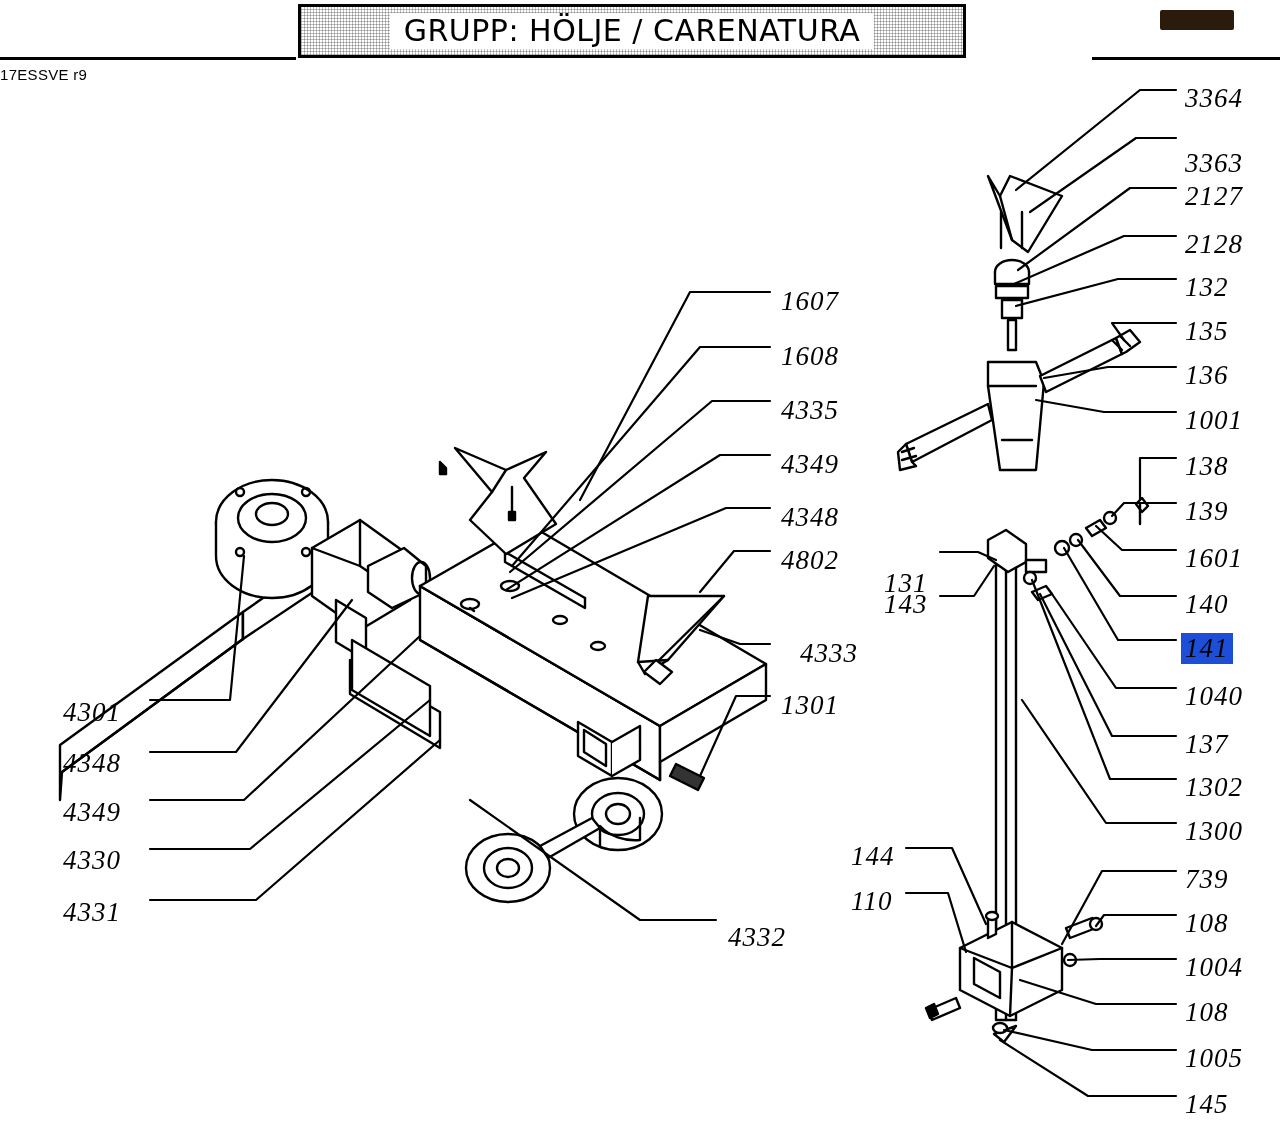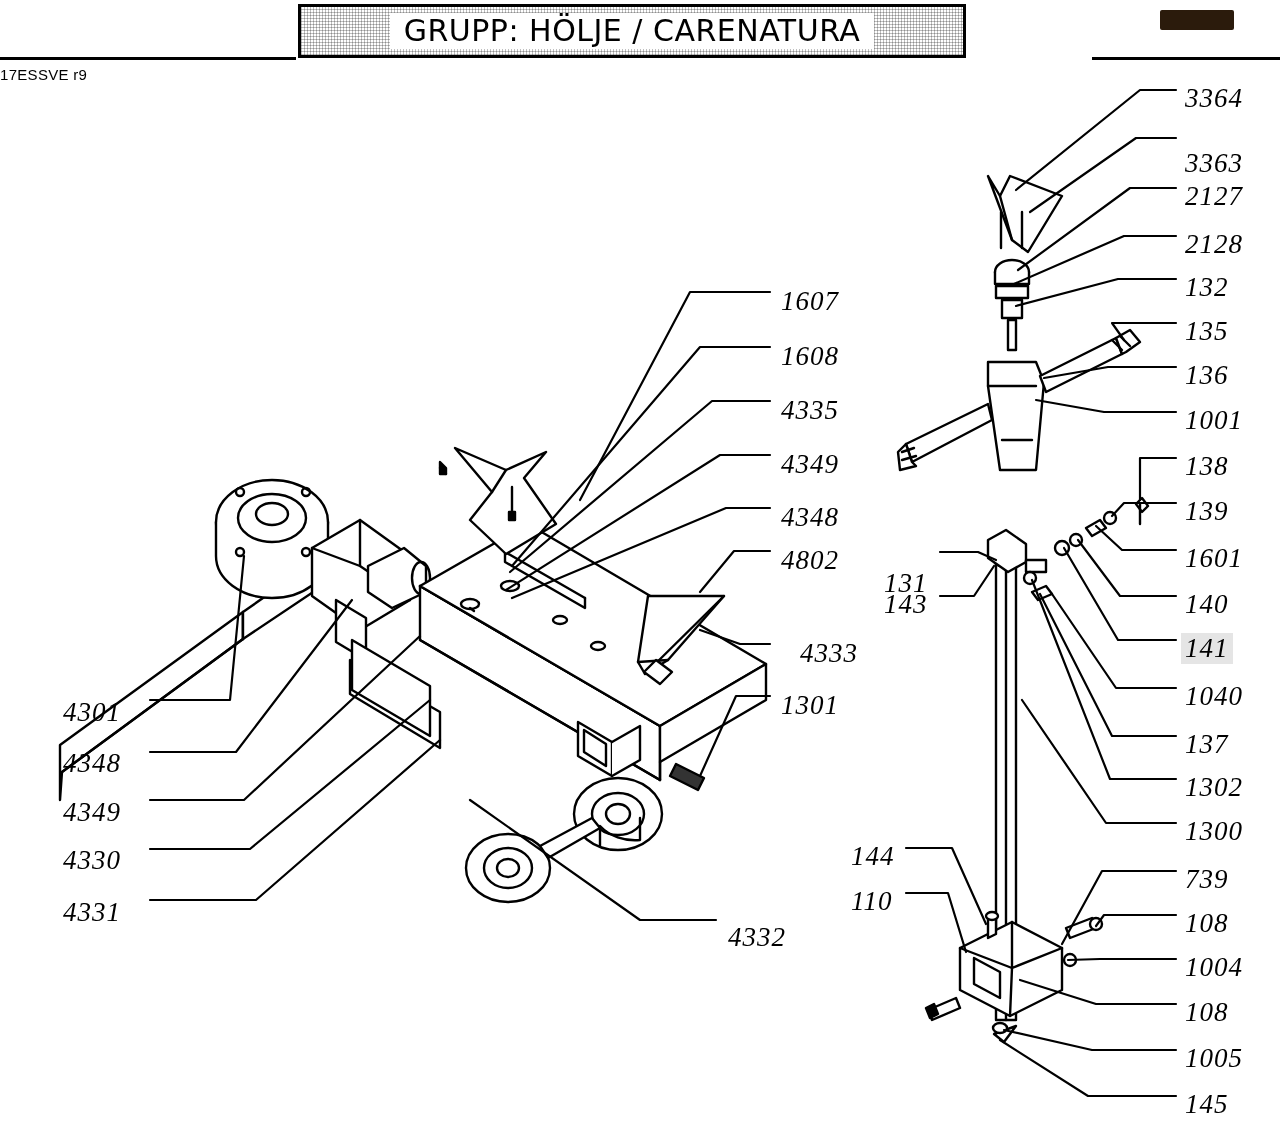--- a/index.html
+++ b/index.html
@@ -96,21 +96,21 @@
   .label {
     position: absolute;
     font-family: "Liberation Serif", serif;
     font-size: 27px;
     font-style: italic;
     letter-spacing: 1px;
     white-space: nowrap;
     color: #000;
   }
   .label.hl {
-    background: #e5e5e5;
+    background: #1d4ed8;
     padding: 0 4px;
   }
   svg.art {
     position: absolute;
     left: 0;
     top: 0;
     width: 1280px;
     height: 1136px;
     pointer-events: none;
   }

